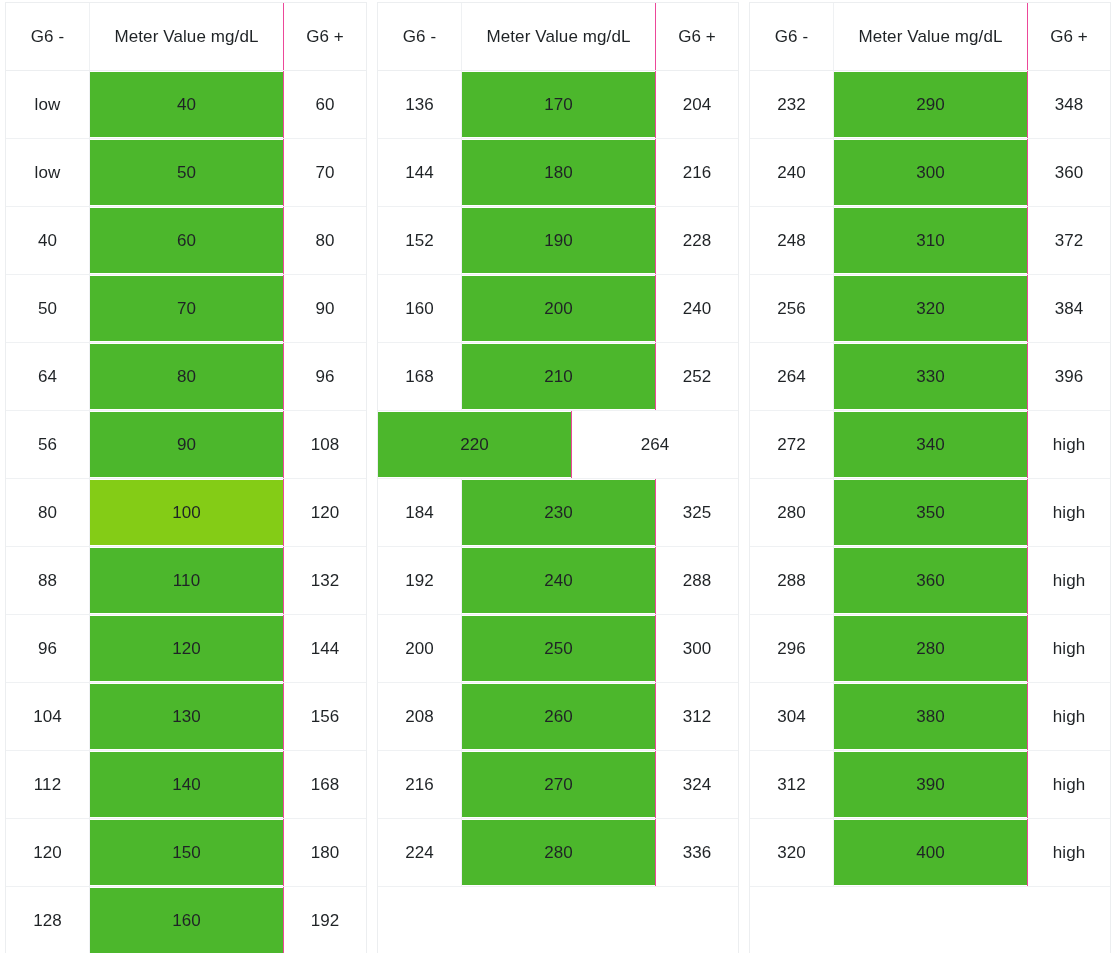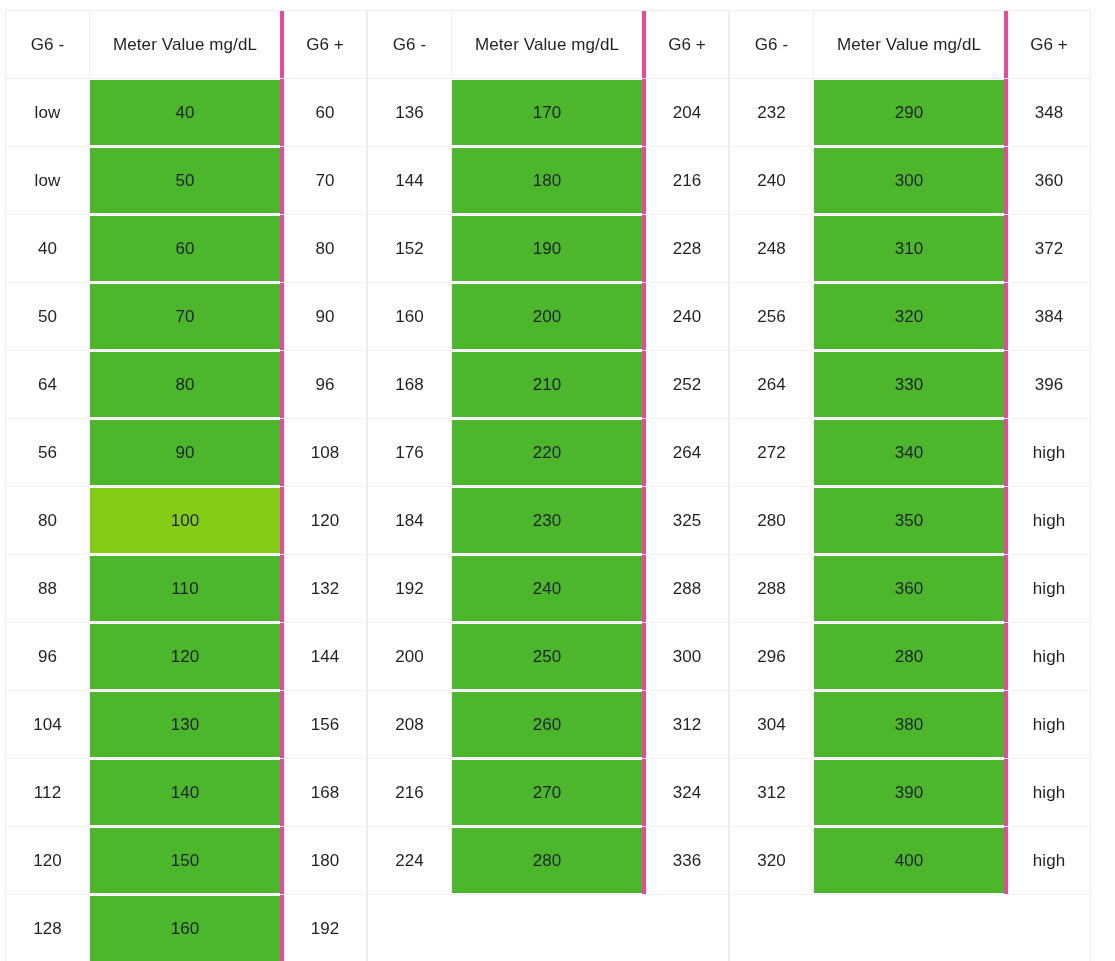--- a/index.html
+++ b/index.html
@@ -12,24 +12,25 @@
     background: #ffffff;
     font-family: "Liberation Sans", sans-serif;
     -webkit-font-smoothing: antialiased;
     overflow: hidden;
   }
 
   #tables-wrap {
     display: flex;
     flex-direction: row;
     align-items: flex-start;
-    padding: 10px 5px 0 5px;
+    padding: 2px 5px 0 5px;
     box-sizing: border-box;
     width: 1115px;
     height: 961px;
+    gap: 10px;
   }
 
   .conv-table {
     width: 362px;
     flex: 0 0 362px;
     border: 1px solid #eceef0;
     border-bottom: none;
     box-sizing: border-box;
     background: #ffffff;
     overflow: hidden;
@@ -60,21 +61,21 @@
   }
 
   .col-low {
     flex: 0 0 84px;
     width: 84px;
     border-right: 1px solid #eff1f3;
   }
   .col-mid {
     flex: 0 0 194px;
     width: 194px;
-    border-right: 4px solid #ec4899;
+    border-right: 1px solid #ec4899;
     position: relative;
     padding: 0;
   }
   .col-high {
     flex: 1 1 auto;
   }
 
   .header-row .cell {
     font-size: 17px;
     color: #1f2326;
@@ -243,21 +244,20 @@
         <div class="cell col-high">240</div>
       </div>
       <div class="tbl-row">
         <div class="cell col-low">168</div>
         <div class="cell col-mid">
           <div class="val-block green">210</div>
         </div>
         <div class="cell col-high">252</div>
       </div>
       <div class="tbl-row">
-        <div class="cell col-low">176</div>
         <div class="cell col-mid">
           <div class="val-block green">220</div>
         </div>
         <div class="cell col-high">264</div>
       </div>
       <div class="tbl-row">
         <div class="cell col-low">184</div>
         <div class="cell col-mid">
           <div class="val-block green">230</div>
         </div>

